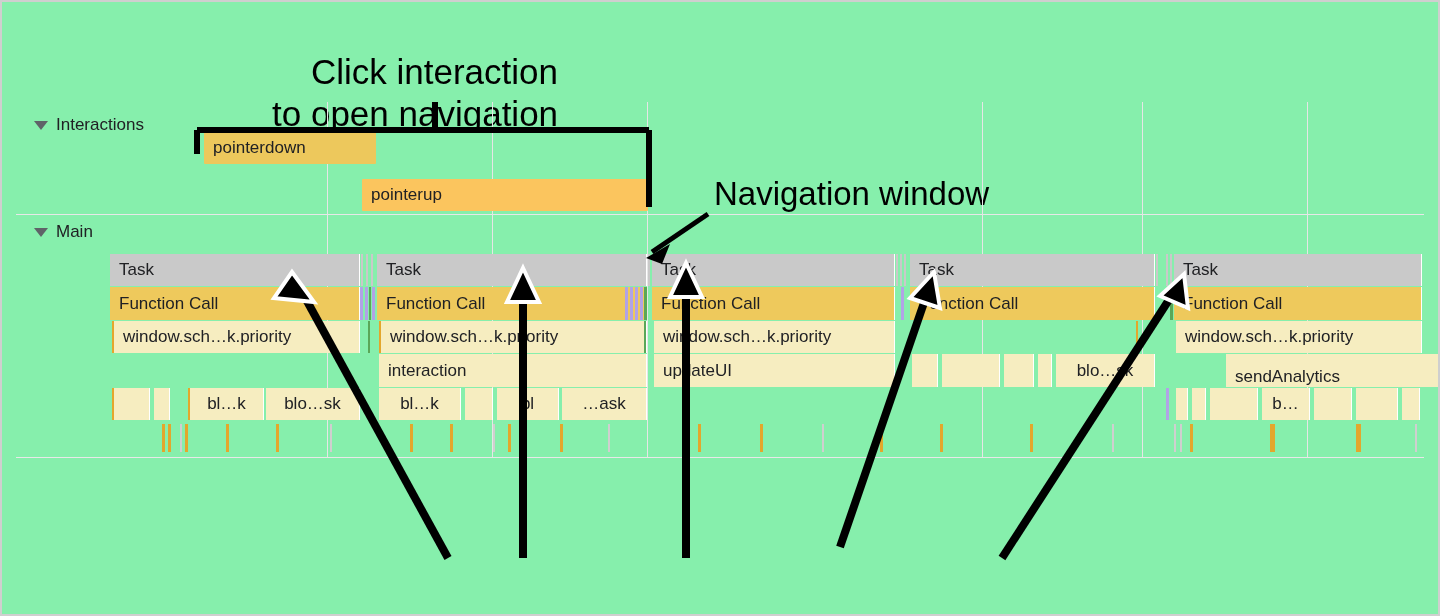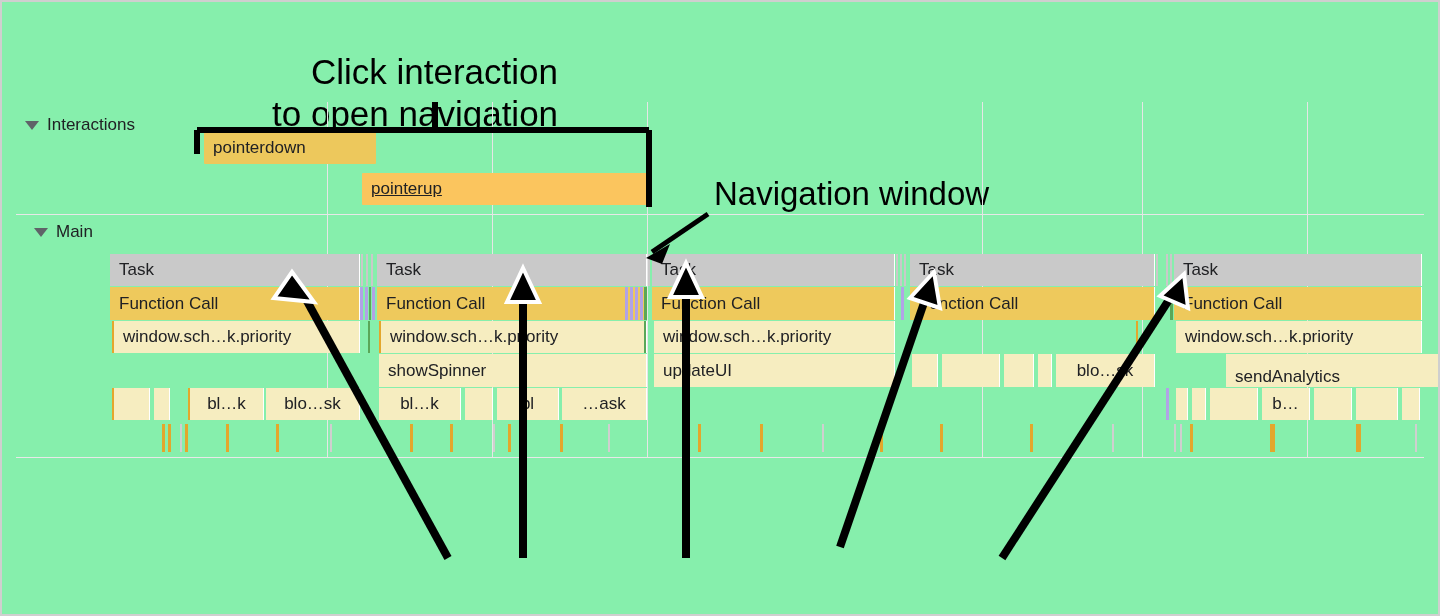--- a/index.html
+++ b/index.html
@@ -49,21 +49,21 @@
     align-items:center;
     gap:8px;
   }
   .tri{
     width:0;height:0;
     border-left:7px solid transparent;
     border-right:7px solid transparent;
     border-top:9px solid #5f6368;
     display:inline-block;
   }
-  #label-interactions{ left:23px; top:113px; }
+  #label-interactions{ left:32px; top:113px; }
   #label-main{ left:32px; top:220px; }
 
   
   .section-divider{
     position:absolute;left:14px;right:14px;height:1px;
     background:#e8e8e8;
   }
 
   
   .vline{
@@ -147,21 +147,21 @@
   <div class="vline" style="left:325px;top:213px;height:242px;"></div>
   <div class="vline" style="left:490px;top:213px;height:242px;"></div>
   <div class="vline" style="left:645px;top:213px;height:242px;"></div>
   <div class="vline" style="left:980px;top:213px;height:242px;"></div>
   <div class="vline" style="left:1140px;top:213px;height:242px;"></div>
   <div class="vline" style="left:1305px;top:213px;height:242px;"></div>
 
   <div class="ibar" id="bar-pointerdown" style="left:202px;top:130px;width:172px;background:#edc85c;">
     <span>pointerdown</span>
   </div>
-  <div class="ibar" id="bar-pointerup" style="left:360px;top:171px;width:286px;background:#fbc55e;text-decoration:underline;">
+  <div class="ibar" id="bar-pointerup" style="left:360px;top:177px;width:286px;background:#fbc55e;">
     <span>pointerup</span>
   </div>
 
   <div id="flame">
 
     <div class="fbar" style="left:0;top:0;width:250px;height:32px;background:#c9c9c9;">
         <span>Task</span>
       </div>
     <div class="fbar" style="left:0;top:33px;width:250px;height:33px;background:#eec95c;">
         <span>Function Call</span>
@@ -199,21 +199,21 @@
     <div class="fbar" style="left:267px;top:0;width:270px;height:32px;background:#c9c9c9;">
         <span>Task</span>
       </div>
     <div class="fbar" style="left:267px;top:33px;width:270px;height:33px;background:#eec95c;">
         <span>Function Call</span>
       </div>
     <div class="fbar" style="left:269px;top:67px;width:268px;height:32px;background:#f6edc0;border-left:2px solid #e3a72c;">
         <span>window.sch…k.priority</span>
       </div>
     <div class="fbar" style="left:269px;top:100px;width:268px;height:33px;background:#f6edc0;">
-        <span>showSpinner</span>
+        <span>interaction</span>
       </div>
 
     <div class="fbar center" style="left:269px;top:134px;width:82px;height:32px;background:#f6edc0;">
         <span>bl…k</span>
       </div>
     <div class="fbar" style="left:355px;top:134px;width:28px;height:32px;background:#f6edc0;"></div>
     <div class="fbar center" style="left:387px;top:134px;width:62px;height:32px;background:#f6edc0;">
         <span>bl</span>
       </div>
     <div class="fbar center" style="left:452px;top:134px;width:85px;height:32px;background:#f6edc0;">

